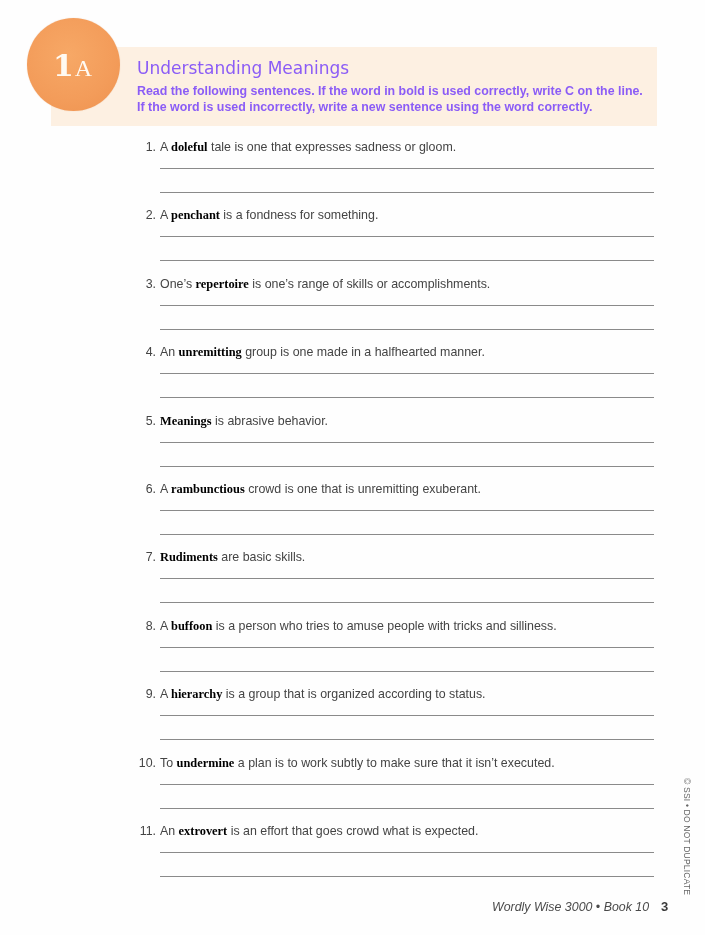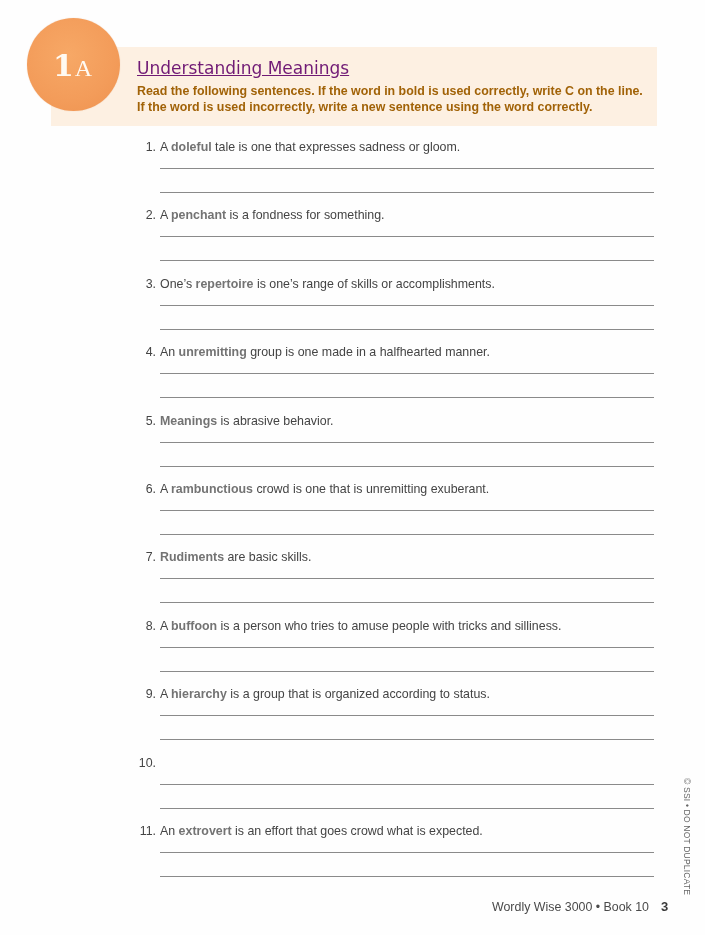--- a/index.html
+++ b/index.html
@@ -63,36 +63,35 @@
     color: #fffaf2;
     line-height: 1;
     margin-left: 2px;
   }
   .section-title {
     position: absolute;
     left: 137px;
     top: 58px;
     font-family: "DejaVu Sans", "Liberation Sans", sans-serif;
     font-size: 17px;
-    color: #701a75;
+    color: #8b5cf6;
     letter-spacing: 0px;
     white-space: nowrap;
     z-index: 2;
-    text-decoration: underline;
   }
   .instructions {
     position: absolute;
     left: 137px;
     top: 83px;
     width: 515px;
     font-family: "Liberation Sans", "DejaVu Sans", sans-serif;
     font-weight: bold;
     font-size: 12.4px;
     line-height: 16px;
-    color: #a16207;
+    color: #8b5cf6;
     z-index: 2;
   }
   .item {
     position: absolute;
     left: 0;
     width: 705px;
     height: 68px;
   }
   .item-num {
     position: absolute;
@@ -107,38 +106,40 @@
     position: absolute;
     left: 160px;
     top: 0;
     font-size: 12.4px;
     line-height: 16px;
     color: #444;
     white-space: nowrap;
   }
   .item-text b {
     font-weight: bold;
-    color: #737373;
+    color: #000000;
+    font-family: Liberation Serif, serif;
   }
   .answer-line {
     position: absolute;
     left: 160px;
     width: 494px;
     height: 0;
     border-top: 1px solid #8a8a8a;
   }
   .answer-line.l1 { top: 29px; }
   .answer-line.l2 { top: 53px; }
   .footer-title {
     position: absolute;
     left: 492px;
     top: 900px;
     font-size: 12.4px;
     color: #4a4a4a;
     white-space: nowrap;
+    font-style: italic;
   }
   .footer-page {
     position: absolute;
     left: 661px;
     top: 899px;
     font-size: 13px;
     font-weight: bold;
     color: #3a3a3a;
   }
   .copyright {
@@ -228,20 +229,21 @@
 
   <div class="item" style="top:686px">
     <span class="item-num">9.</span>
     <span class="item-text"><span>A </span><b>hierarchy</b><span> is a group that is organized according to status.</span></span>
     <div class="answer-line l1"></div>
     <div class="answer-line l2"></div>
   </div>
 
   <div class="item" style="top:755px">
     <span class="item-num">10.</span>
+    <span class="item-text"><span>To </span><b>undermine</b><span> a plan is to work subtly to make sure that it isn’t executed.</span></span>
     <div class="answer-line l1"></div>
     <div class="answer-line l2"></div>
   </div>
 
   <div class="item" style="top:823px">
     <span class="item-num">11.</span>
     <span class="item-text"><span>An </span><b>extrovert</b><span> is an effort that goes crowd what is expected.</span></span>
     <div class="answer-line l1"></div>
     <div class="answer-line l2"></div>
   </div>

